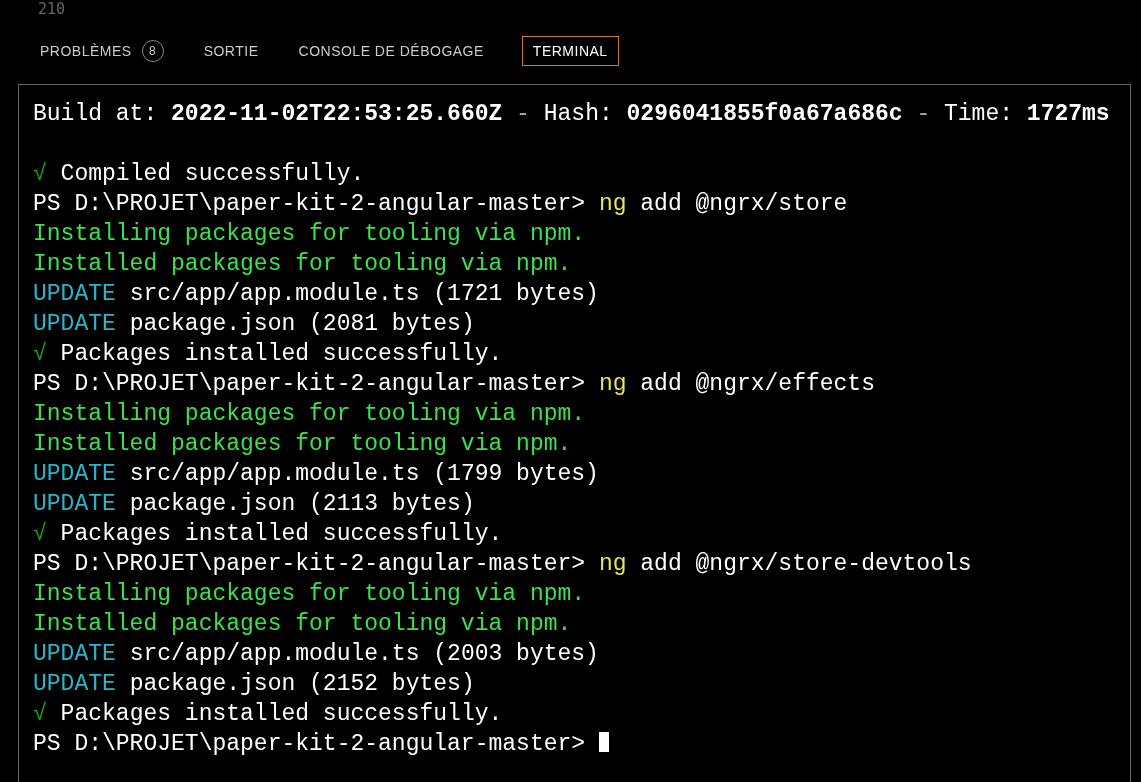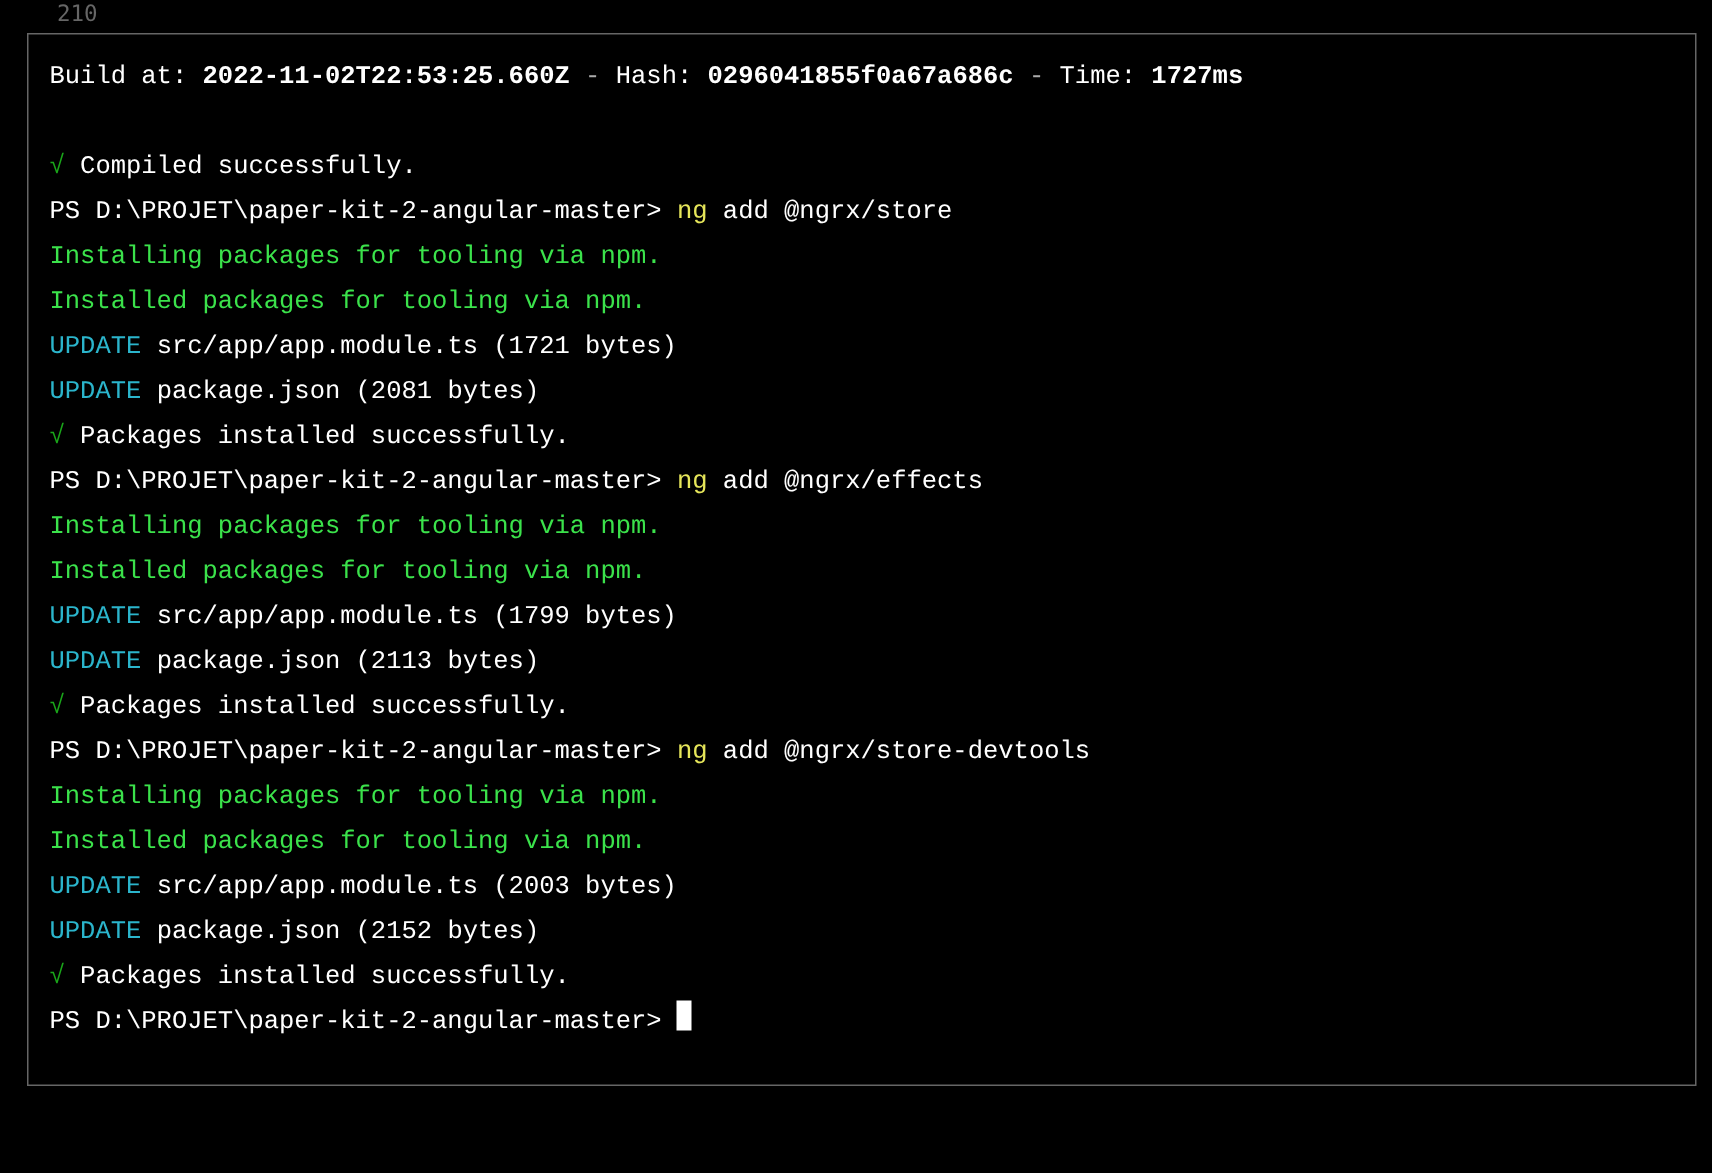--- a/index.html
+++ b/index.html
@@ -52,21 +52,21 @@
     }
     .terminal {
       margin: 4px 10px 0 18px;
       border: 1px solid #666;
       padding: 14px 14px 6px 14px;
       height: 702px;
       overflow: hidden;
     }
     .terminal pre {
       font-family: 'Consolas', 'Courier New', monospace;
-      font-size: 17px;
+      font-size: 23px;
       line-height: 30px;
       white-space: pre;
     }
     .w  { color: #fff; }
     .wb { color: #fff; font-weight: bold; }
     .g  { color: #3be24b; }
     .gd { color: #1aa51a; }
     .c  { color: #2bb5cc; }
     .y  { color: #e6e65a; }
     .d  { color: #aaa; }
@@ -76,20 +76,35 @@
       height: 20px;
       background: #fff;
       vertical-align: -2px;
     }
   </style>
 </head>
 <body>
 
 <div class="top">
   <div class="line-num">210</div>
+  <div class="tabs">
+    <div class="tab">
+      <span>PROBLÈMES</span>
+      <span class="badge">8</span>
+    </div>
+    <div class="tab">
+      <span>SORTIE</span>
+    </div>
+    <div class="tab">
+      <span>CONSOLE DE DÉBOGAGE</span>
+    </div>
+    <div class="tab active">
+      <span>TERMINAL</span>
+    </div>
+  </div>
 </div>
 
 <div class="terminal">
 <pre><span class="w">Build at: </span><span class="wb">2022-11-02T22:53:25.660Z</span><span class="d"> - </span><span class="w">Hash: </span><span class="wb">0296041855f0a67a686c</span><span class="d"> - </span><span class="w">Time: </span><span class="wb">1727ms</span>
 
 <span class="gd">√</span><span class="w"> Compiled successfully.</span>
 <span class="w">PS D:\PROJET\paper-kit-2-angular-master&gt; </span><span class="y">ng</span><span class="w"> add @ngrx/store</span>
 <span class="g">Installing packages for tooling via npm.</span>
 <span class="g">Installed packages for tooling via npm.</span>
 <span class="c">UPDATE</span><span class="w"> src/app/app.module.ts (1721 bytes)</span>

